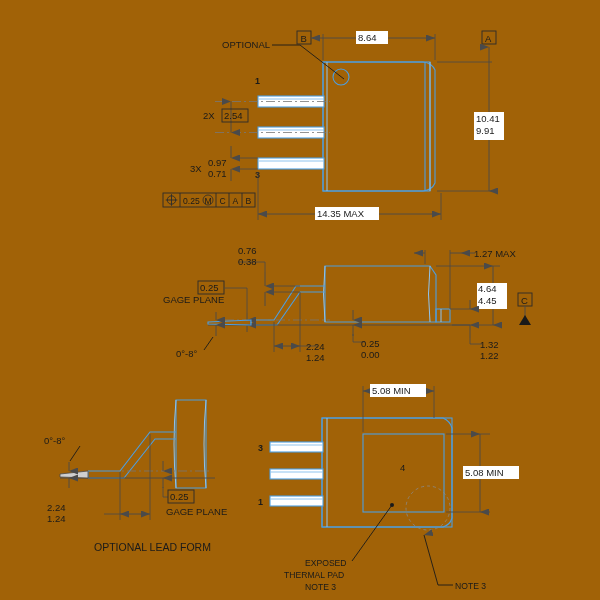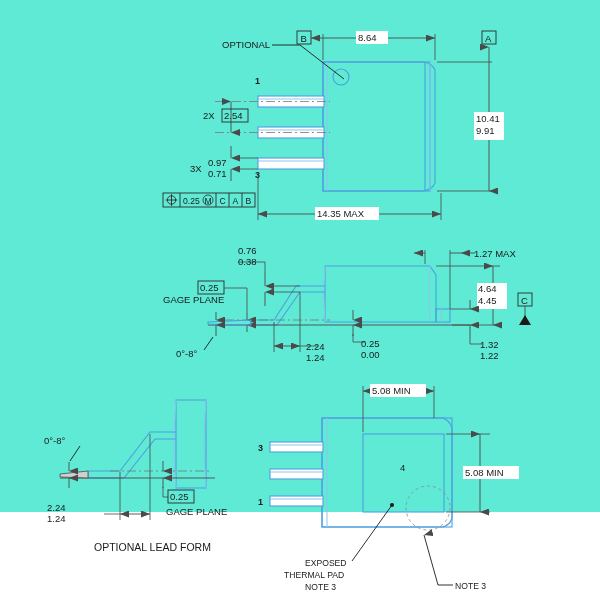--- a/index.html
+++ b/index.html
@@ -9,22 +9,22 @@
   }
   body {
     width: 600px;
     height: 600px;
     font-family: "Liberation Sans", sans-serif;
     overflow: hidden;
   }
   #sheet {
     position: relative;
     width: 600px;
-    height: 512px;
-    background: #5eead4;
+    height: 600px;
+    background: #a16207;
   }
   svg.drawing {
     position: absolute;
     top: 0;
     left: 0;
     width: 600px;
     height: 600px;
   }
   
   .part      { fill: none; stroke: #4d9ee0; stroke-width: 1.1; }

